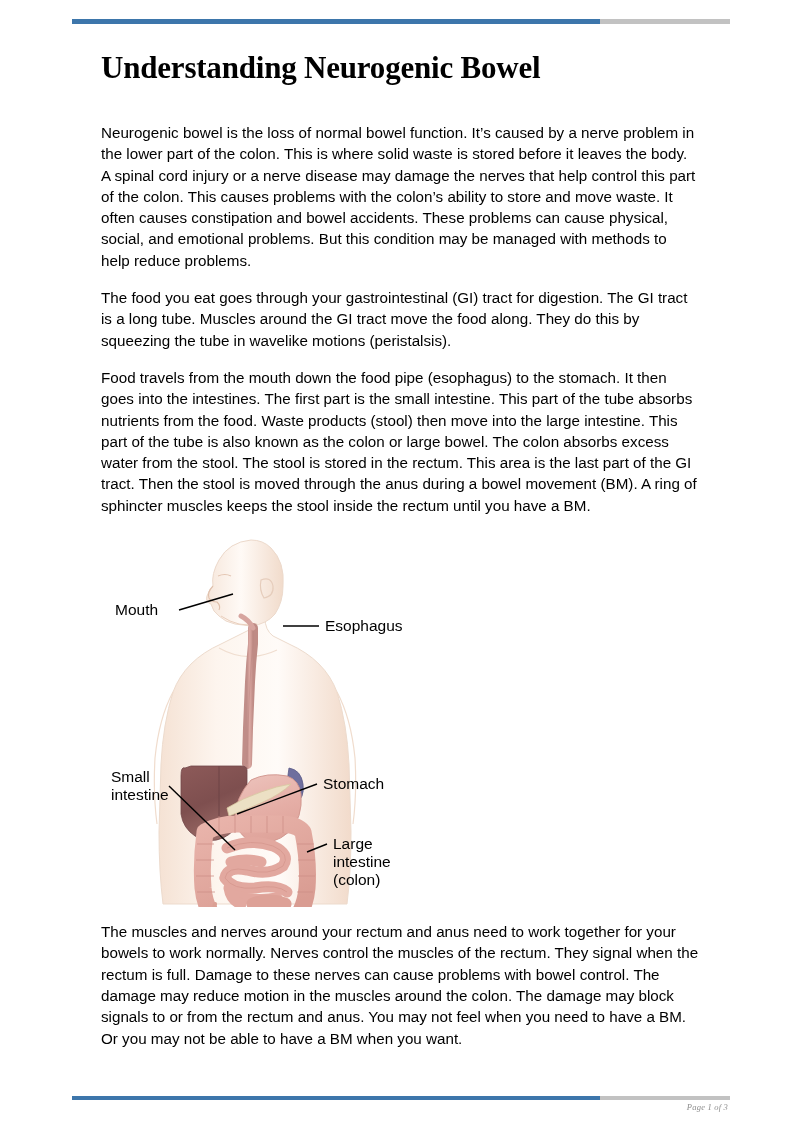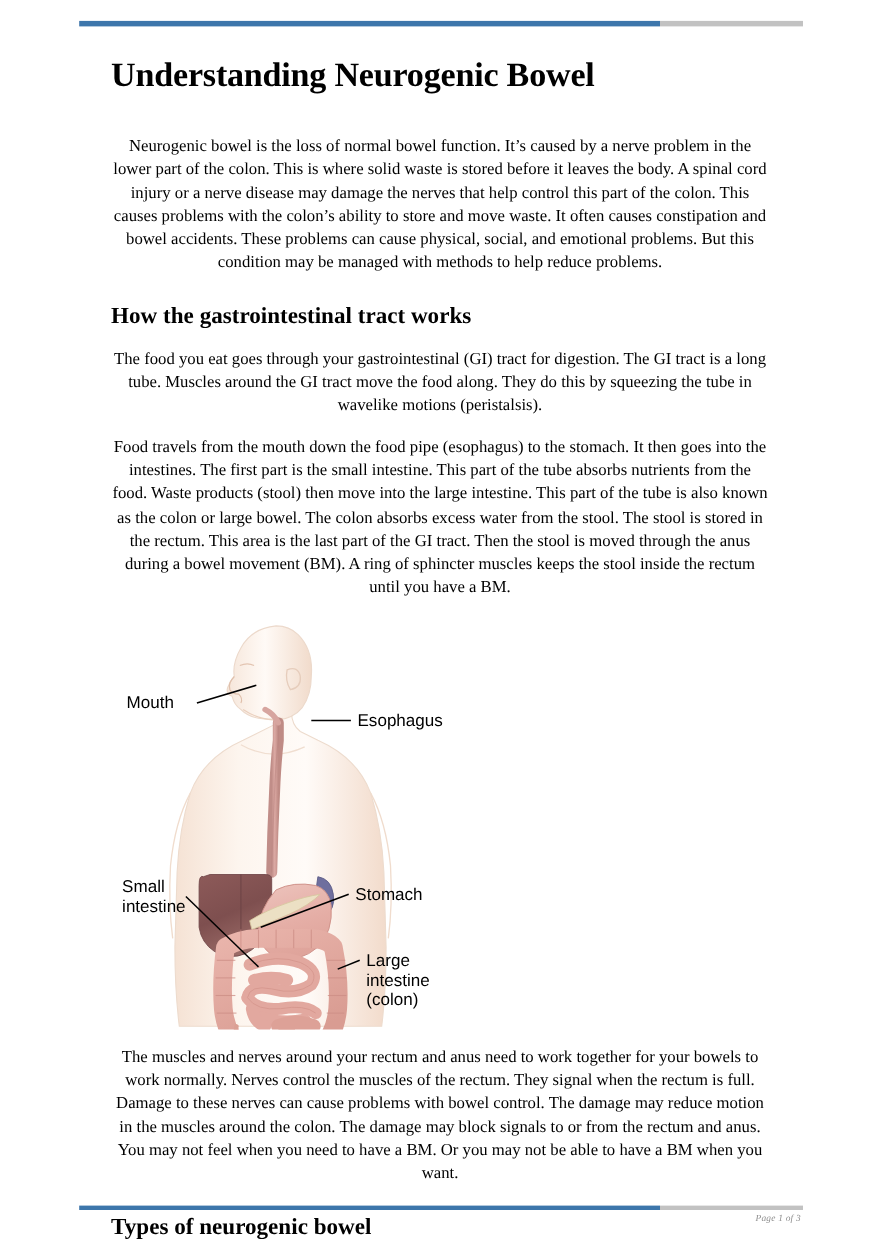--- a/index.html
+++ b/index.html
@@ -85,24 +85,24 @@
   h2.section-heading {
     font-family: "Liberation Serif", serif;
     font-weight: bold;
     font-size: 21px;
     line-height: 26px;
     margin-top: 24px;
     margin-bottom: 16px;
   }
 
   p.body-text {
-    font-family: Liberation Serif, serif;
+    font-family: Liberation Sans, sans-serif;
     font-size: 15.2px;
     line-height: 21.3px;
-    text-align: center;
+    text-align: left;
     margin-bottom: 16px;
   }
 
   
   .figure {
     margin-top: 12px;
     margin-bottom: 14px;
     width: 598px;
   }
   .figure svg { display: block; }
@@ -116,21 +116,20 @@
     <div class="rule-blue"></div>
     <div class="rule-gray"></div>
   </div>
 
   <div class="content">
 
     <h1 class="doc-title">Understanding Neurogenic Bowel</h1>
 
     <p class="body-text">Neurogenic bowel is the loss of normal bowel function. It’s caused by a nerve problem in the lower part of the colon. This is where solid waste is stored before it leaves the body. A spinal cord injury or a nerve disease may damage the nerves that help control this part of the colon. This causes problems with the colon’s ability to store and move waste. It often causes constipation and bowel accidents. These problems can cause physical, social, and emotional problems. But this condition may be managed with methods to help reduce problems.</p>
 
-    <h2 class="section-heading">How the gastrointestinal tract works</h2>
 
     <p class="body-text">The food you eat goes through your gastrointestinal (GI) tract for digestion. The GI tract is a long tube. Muscles around the GI tract move the food along. They do this by squeezing the tube in wavelike motions (peristalsis).</p>
 
     <p class="body-text">Food travels from the mouth down the food pipe (esophagus) to the stomach. It then goes into the intestines. The first part is the small intestine. This part of the tube absorbs nutrients from the food. Waste products (stool) then move into the large intestine. This part of the tube is also known as the colon or large bowel. The colon absorbs excess water from the stool. The stool is stored in the rectum. This area is the last part of the GI tract. Then the stool is moved through the anus during a bowel movement (BM). A ring of sphincter muscles keeps the stool inside the rectum until you have a BM.</p>
 
     <div class="figure">
       <svg width="598" height="375" viewBox="0 0 598 375" xmlns="http://www.w3.org/2000/svg">
         <defs>
           <linearGradient id="skinGrad" x1="0" y1="0" x2="1" y2="0">
             <stop offset="0%" stop-color="#f5e2d4"></stop>
@@ -276,21 +275,20 @@
           <text x="232" y="335">intestine</text>
           <text x="232" y="353">(colon)</text>
           <text x="220" y="391">Rectum</text>
           <text x="214" y="424">Anus</text>
         </g>
       </svg>
     </div>
 
     <p class="body-text">The muscles and nerves around your rectum and anus need to work together for your bowels to work normally. Nerves control the muscles of the rectum. They signal when the rectum is full. Damage to these nerves can cause problems with bowel control. The damage may reduce motion in the muscles around the colon. The damage may block signals to or from the rectum and anus. You may not feel when you need to have a BM. Or you may not be able to have a BM when you want.</p>
 
-    <h2 class="section-heading">Types of neurogenic bowel</h2>
 
   </div>
 
   <div class="footer-rule">
     <div class="rule-blue"></div>
     <div class="rule-gray"></div>
   </div>
 
   <div class="footer-text footer-left">© Krames</div>
 

